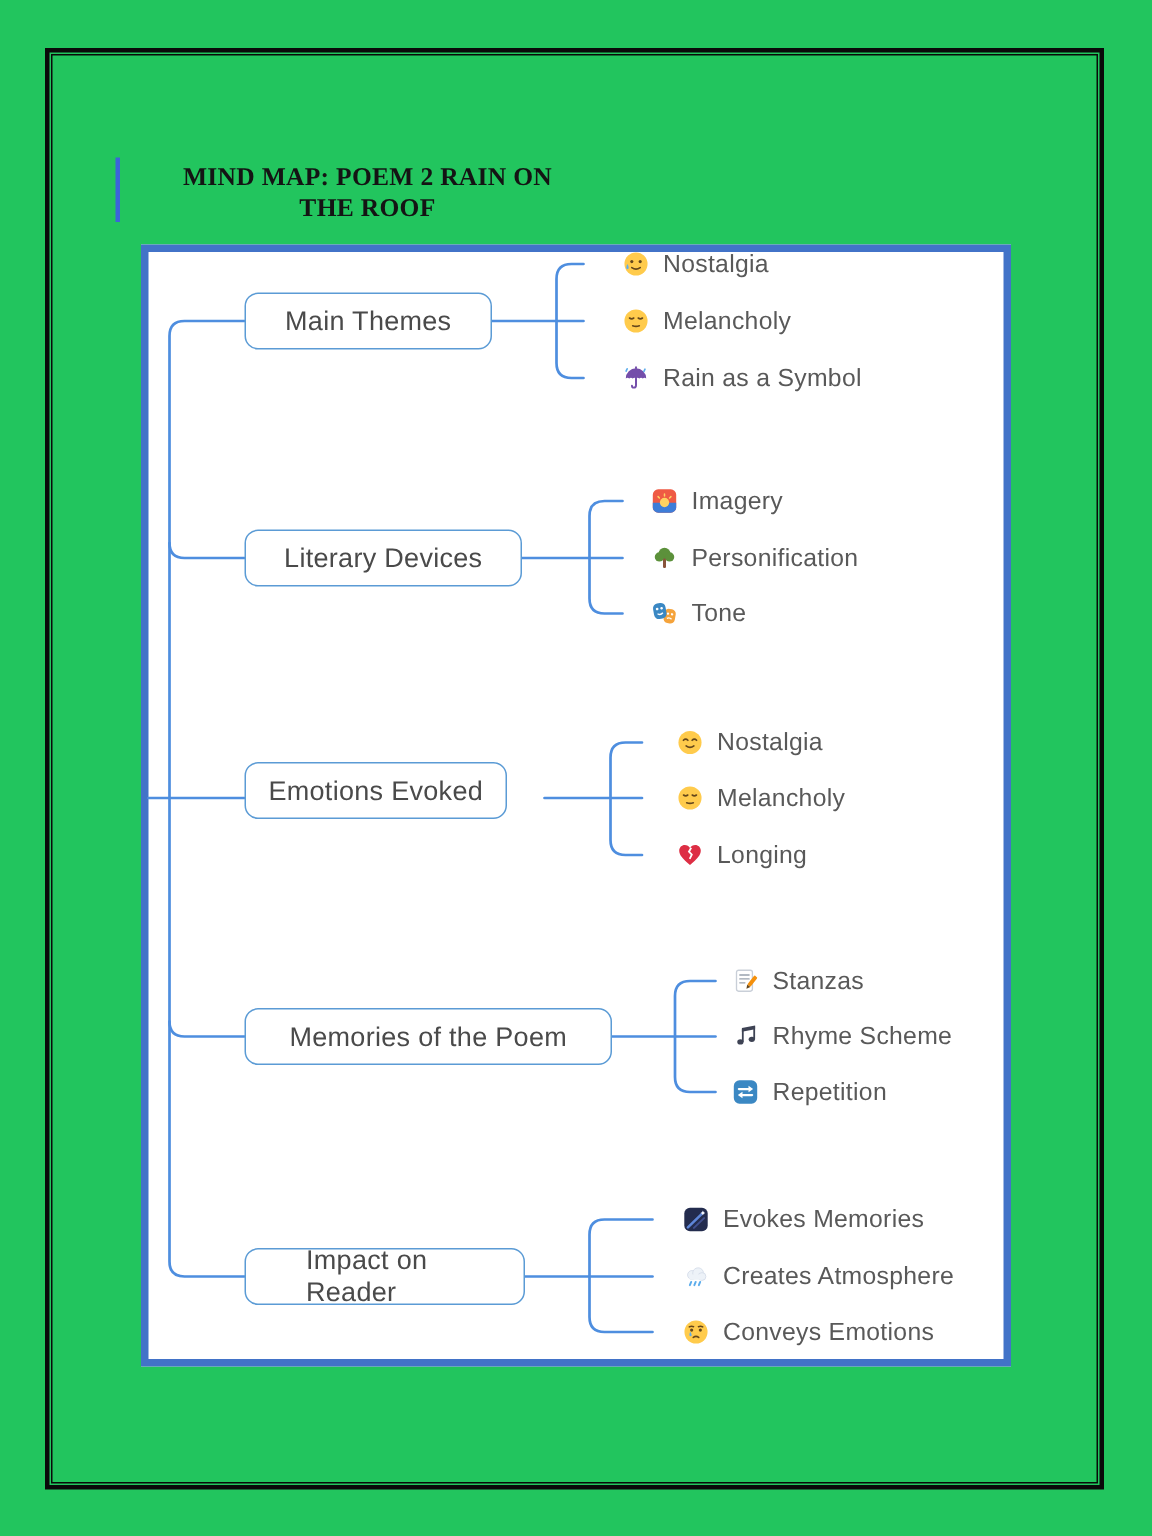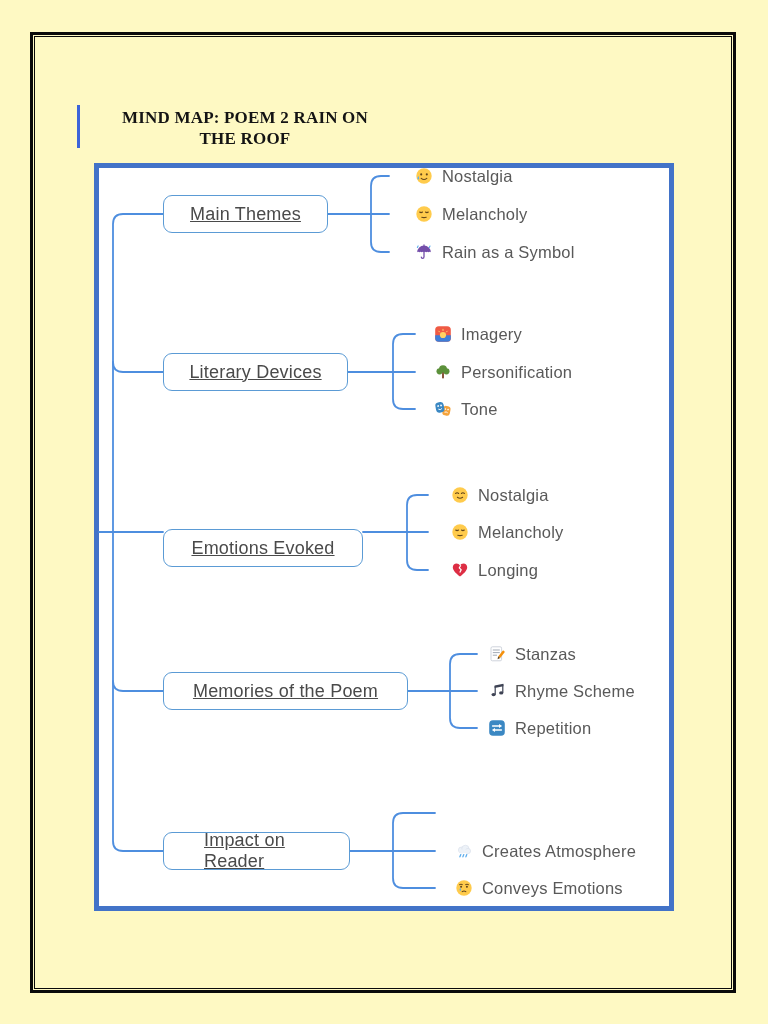--- a/index.html
+++ b/index.html
@@ -1,30 +1,30 @@
 <!DOCTYPE html>
 <html><head>
 <meta charset="utf-8">
 <style>
   html,body{margin:0;padding:0;background:#ffffff;}
-  #page{position:relative;width:768px;height:1024px;background:#fef9c3;overflow:hidden;
+  #page{position:relative;width:768px;height:1024px;background:#22c55e;overflow:hidden;
         font-family:"Liberation Sans","DejaVu Sans",sans-serif;}
   .border-outer{position:absolute;left:30px;top:32px;width:706px;height:961px;
         border:3px solid #0a0a0a;box-sizing:border-box;}
   .border-inner{position:absolute;inset:1px;border:1px solid #0a0a0a;}
   .title-bar{position:absolute;left:77px;top:105px;width:3px;height:43px;background:#3C64D9;}
   .title{position:absolute;left:102px;top:107px;width:286px;text-align:center;
         font-family:"Liberation Serif","DejaVu Serif",serif;font-weight:bold;
         font-size:17px;line-height:21px;color:#141414;letter-spacing:.2px;}
   .map-panel{position:absolute;left:94px;top:163px;width:580px;height:748px;
         border:5px solid #4273C8;box-sizing:border-box;background:#ffffff;}
   .connector-layer{position:absolute;left:0;top:0;width:768px;height:1024px;pointer-events:none;}
   .node{position:absolute;display:flex;align-items:center;justify-content:center;
         background:#ffffff;border:1.5px solid #5B9BD5;border-radius:9px;box-sizing:border-box;
-        height:38px;color:#4a4a4a;font-size:18px;letter-spacing:.2px;z-index:2;text-decoration:underline;}
+        height:38px;color:#4a4a4a;font-size:18px;letter-spacing:.2px;z-index:2;}
   .child{position:absolute;display:flex;align-items:center;gap:9px;height:26px;z-index:2;}
   .child .lbl{color:#595959;font-size:16.5px;white-space:nowrap;letter-spacing:.2px;}
   .ic{width:18px;height:18px;display:block;flex:0 0 auto;}
 </style>
 </head>
 <body>
 
 <div id="page">
   <div class="border-outer">
     <div class="border-inner"></div>
@@ -53,21 +53,21 @@
 
     <path d="M408 691 H477"></path>
     <path d="M477 654 H460 Q450 654 450 664 V718 Q450 728 460 728 H477"></path>
 
     <path d="M350 851 H435"></path>
     <path d="M435 813 H403 Q393 813 393 823 V878 Q393 888 403 888 H435"></path>
   </svg>
 
   <div class="node" style="left:163px;top:195px;width:165px;">Main Themes</div>
   <div class="node" style="left:163px;top:353px;width:185px;">Literary Devices</div>
-  <div class="node" style="left:163px;top:529px;width:200px;">Emotions Evoked</div>
+  <div class="node" style="left:163px;top:508px;width:175px;">Emotions Evoked</div>
   <div class="node" style="left:163px;top:672px;width:245px;">Memories of the Poem</div>
   <div class="node" style="left:163px;top:832px;width:187px;padding-left:40px;">Impact on Reader</div>
 
   <div class="child" style="left:415px;top:163px;">
     <span class="icw">
         <svg class="ic" viewBox="0 0 18 18">
       <circle cx="9" cy="9" r="7.7" fill="#FFCB4C"></circle>
       <circle cx="6.2" cy="7.4" r="1.05" fill="#65471B"></circle>
           <circle cx="11.8" cy="7.4" r="1.05" fill="#65471B"></circle>
       <path d="M6.2 11.4 Q9 13.5 11.8 11.4" stroke="#65471B" stroke-width="1.1" fill="none" stroke-linecap="round"></path>
@@ -201,20 +201,31 @@
       <rect x="1.2" y="1.2" width="15.6" height="15.6" rx="3.8" fill="#3B88C3"></rect>
       <path d="M4.6 7 H11" stroke="#fff" stroke-width="1.5" stroke-linecap="round"></path>
       <polygon points="11,4.9 11,9.1 14.1,7" fill="#fff"></polygon>
       <path d="M13.4 11 H7" stroke="#fff" stroke-width="1.5" stroke-linecap="round"></path>
       <polygon points="7,8.9 7,13.1 3.9,11" fill="#fff"></polygon>
     </svg>
       </span>
     <span class="lbl">Repetition</span>
   </div>
 
+  <div class="child" style="left:455px;top:800px;">
+    <span class="icw">
+        <svg class="ic" viewBox="0 0 18 18">
+      <rect x="1.2" y="1.2" width="15.6" height="15.6" rx="3.8" fill="#232C4E"></rect>
+      <path d="M3.6 14.2 L13.6 4.6" stroke="#5E86D8" stroke-width="1.7" stroke-linecap="round"></path>
+      <path d="M7.6 14.6 L14.4 8.1" stroke="#41508F" stroke-width="1.3" stroke-linecap="round"></path>
+      <path d="M13.6 3.0 l.5 1.1 1.1 .5 -1.1 .5 -.5 1.1 -.5 -1.1 -1.1 -.5 1.1 -.5 Z" fill="#ffffff"></path>
+    </svg>
+      </span>
+    <span class="lbl">Evokes Memories</span>
+  </div>
   <div class="child" style="left:455px;top:838px;">
     <span class="icw">
         <svg class="ic" viewBox="0 0 18 18">
       <circle cx="6.4" cy="8.0" r="3.0" fill="#EDF2F8" stroke="#D6DEEA" stroke-width="0.6"></circle>
       <circle cx="10.4" cy="6.8" r="3.6" fill="#EDF2F8" stroke="#D6DEEA" stroke-width="0.6"></circle>
       <circle cx="13.0" cy="9.0" r="2.6" fill="#EDF2F8" stroke="#D6DEEA" stroke-width="0.6"></circle>
       <rect x="4.4" y="7.6" width="9.6" height="3.6" rx="1.8" fill="#EDF2F8"></rect>
       <path d="M5.8 12.6 l-.9 2.2 M8.8 12.6 l-.9 2.2 M11.8 12.6 l-.9 2.2" stroke="#5DADEC" stroke-width="1.3" stroke-linecap="round"></path>
     </svg>
       </span>

